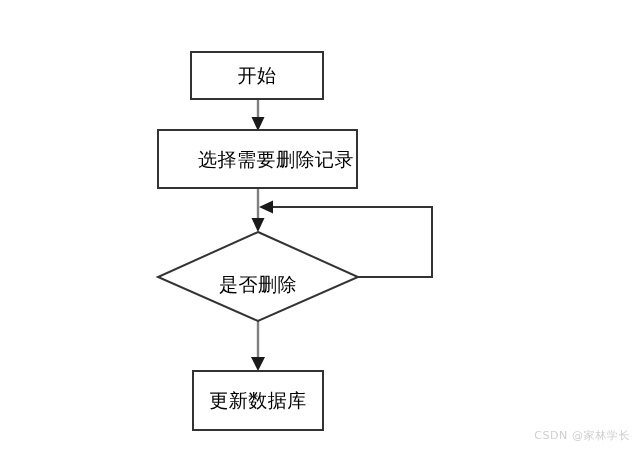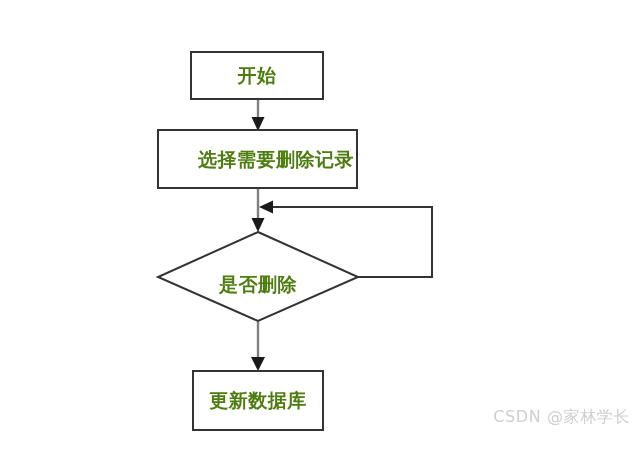--- a/index.html
+++ b/index.html
@@ -20,27 +20,26 @@
     left: 0;
     top: 0;
     width: 642px;
     height: 450px;
   }
   .node-label {
     position: absolute;
     display: flex;
     align-items: center;
     justify-content: center;
-    color: #4d7c0f;
+    color: #000000;
     font-size: 19px;
     line-height: 1;
     letter-spacing: 0.5px;
     white-space: nowrap;
     pointer-events: none;
-    font-weight: bold;
   }
   #label-start {
     left: 191px;
     top: 52px;
     width: 132px;
     height: 47px;
   }
   #label-select {
     left: 158px;
     top: 130px;
@@ -56,23 +55,23 @@
   #label-update {
     left: 193px;
     top: 371px;
     width: 130px;
     height: 59px;
     text-align: center;
   }
   #watermark {
     position: absolute;
     right: 12px;
-    bottom: 22px;
+    bottom: 7px;
     color: #cfcfcf;
-    font-size: 16px;
+    font-size: 11px;
     letter-spacing: 0.6px;
     white-space: nowrap;
     user-select: none;
   }
 </style>
 </head>
 <body>
 
 <svg id="flow-canvas" viewBox="0 0 642 450" xmlns="http://www.w3.org/2000/svg">
 

